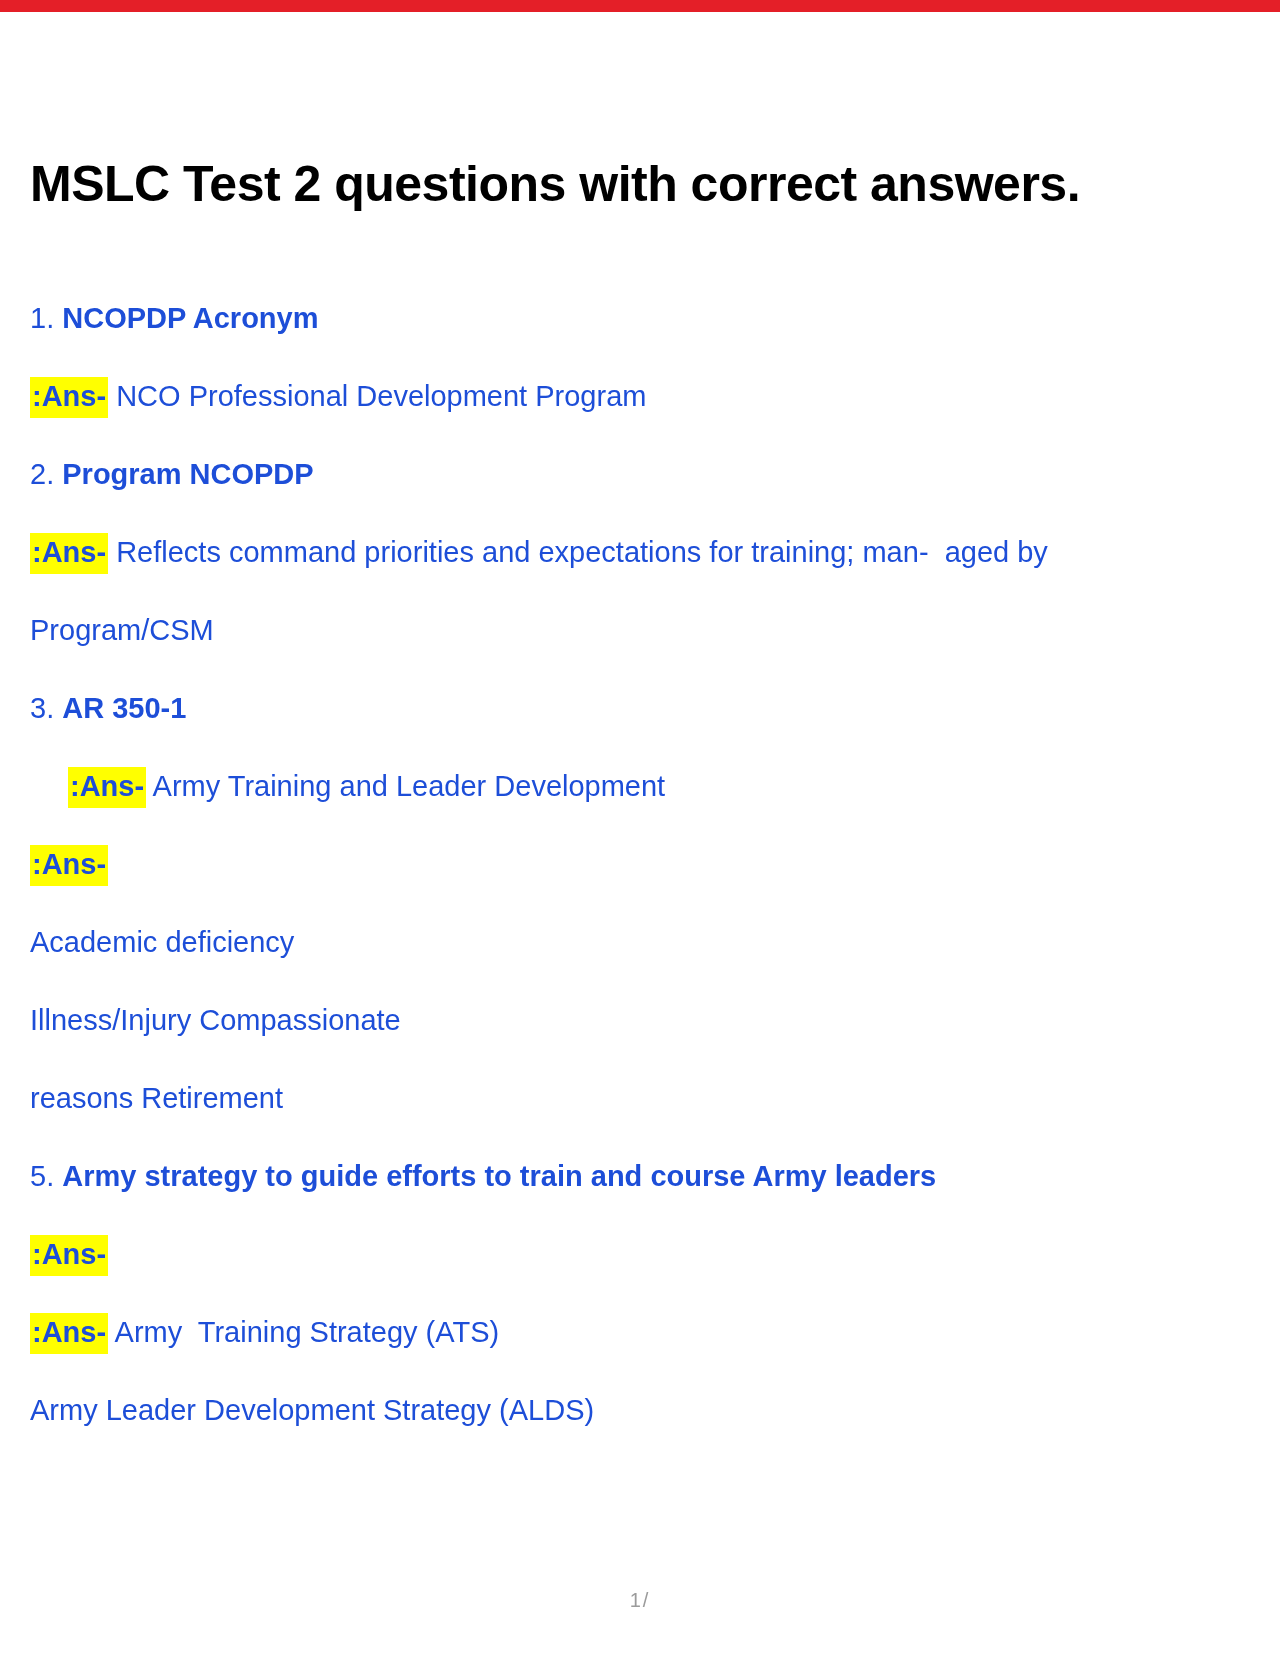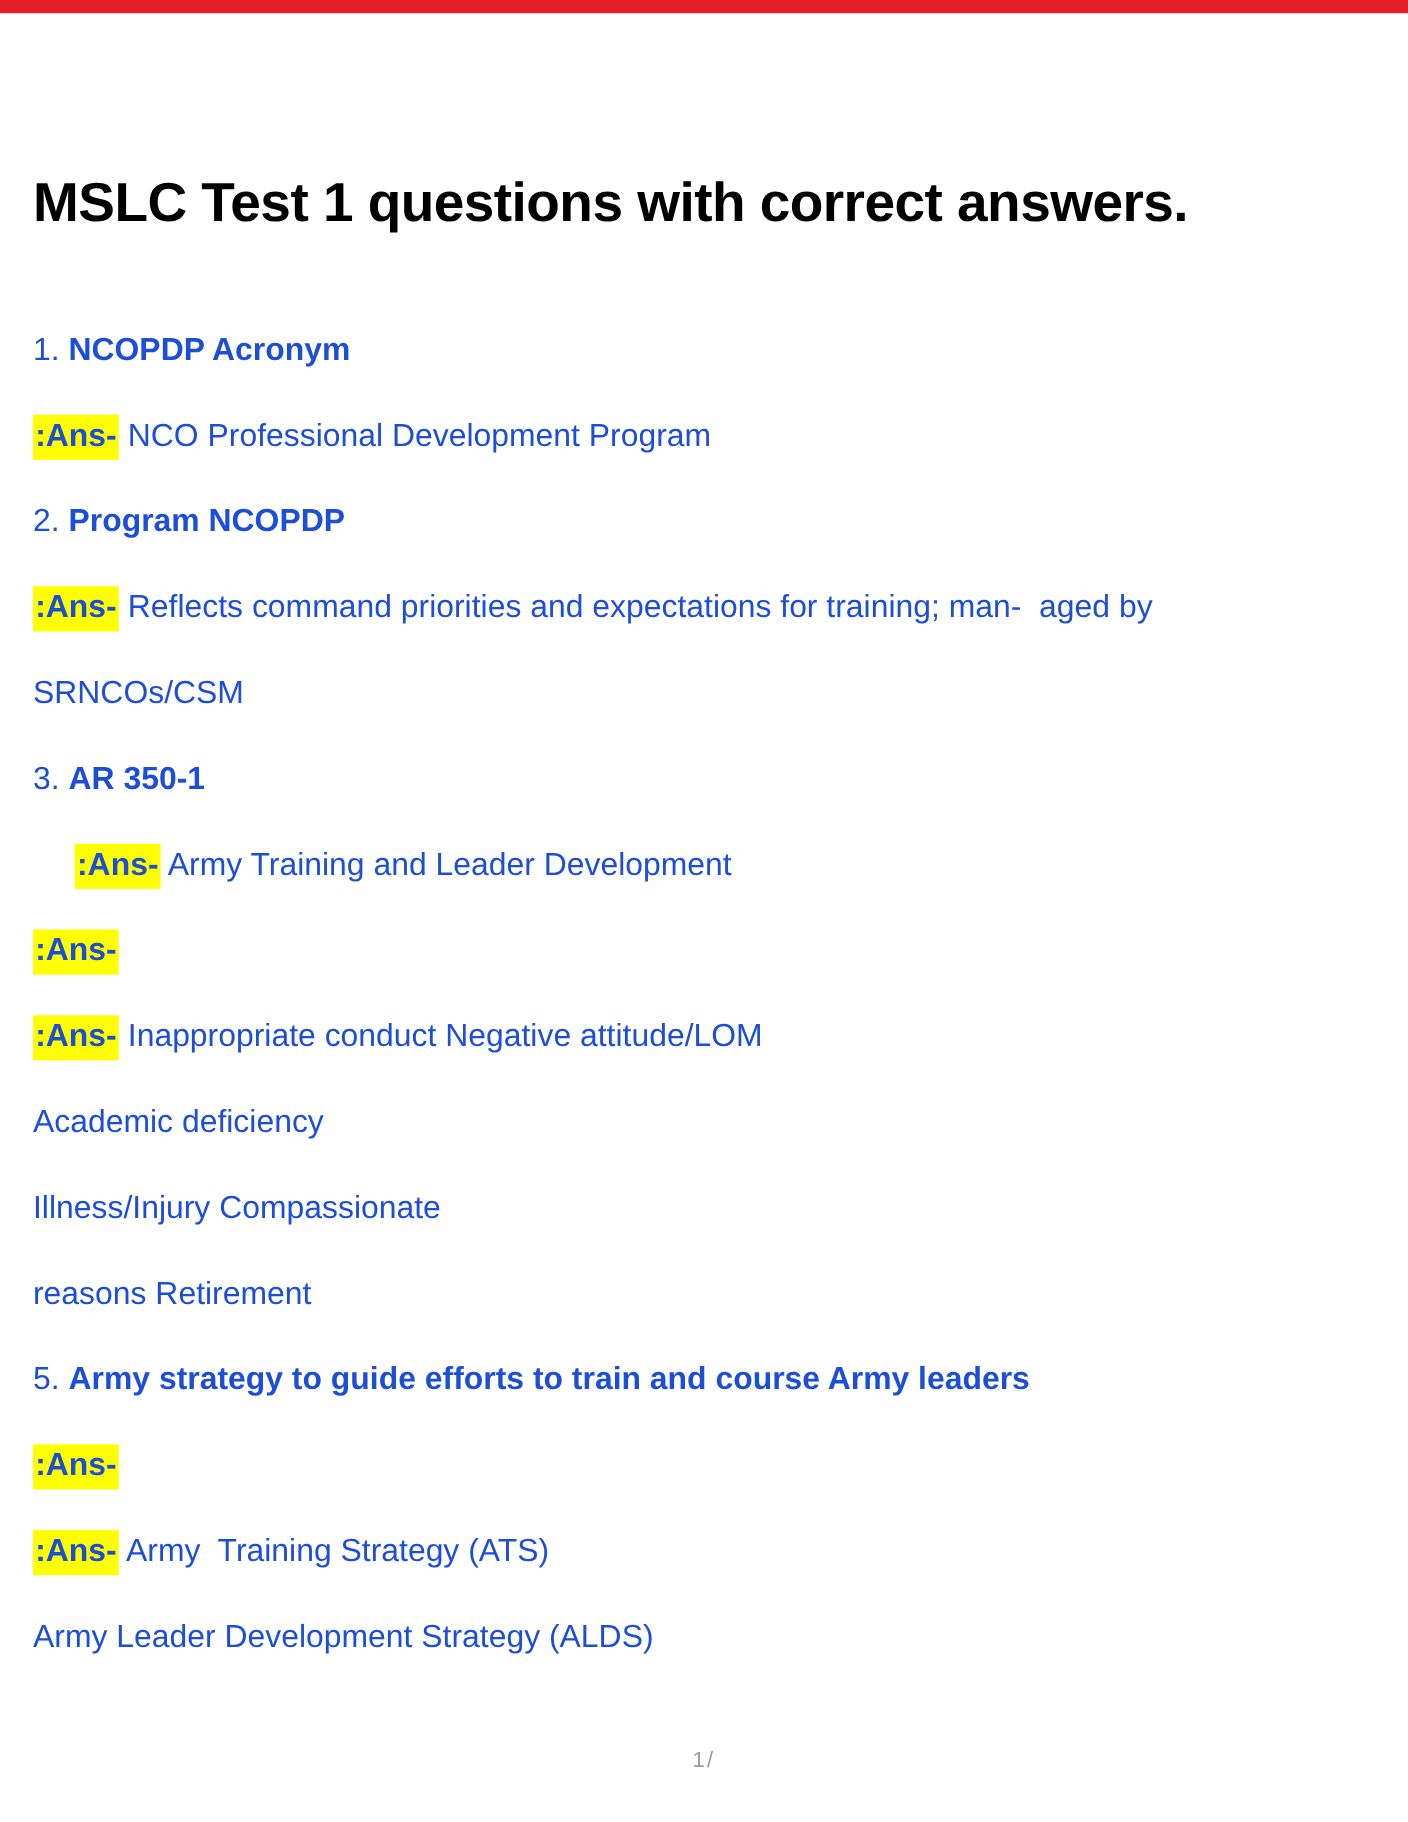--- a/index.html
+++ b/index.html
@@ -68,32 +68,31 @@
     font-size: 20px;
     letter-spacing: 2px;
     color: var(--pagenum, #9b9b9b);
   }
 </style>
 </head>
 <body>
 
 <div class="top-bar"></div>
 
-<h1 class="title">MSLC Test 1 questions with correct answers.</h1>
+<h1 class="title">MSLC Test 2 questions with correct answers.</h1>
 
 <div class="lines">
     <div class="doc-line"><span class="seg-num">1. </span><span class="seg-bold">NCOPDP Acronym</span></div>
     <div class="doc-line"><span class="seg-hl">:Ans-</span><span class="seg-reg"> NCO Professional Development Program</span></div>
     <div class="doc-line"><span class="seg-num">2. </span><span class="seg-bold">Program NCOPDP</span></div>
     <div class="doc-line"><span class="seg-hl">:Ans-</span><span class="seg-reg"> Reflects command priorities and expectations for training; man-  aged by</span></div>
-    <div class="doc-line"><span class="seg-reg">SRNCOs/CSM</span></div>
+    <div class="doc-line"><span class="seg-reg">Program/CSM</span></div>
     <div class="doc-line"><span class="seg-num">3. </span><span class="seg-bold">AR 350-1</span></div>
     <div class="doc-line indent"><span class="seg-hl">:Ans-</span><span class="seg-reg"> Army Training and Leader Development</span></div>
     <div class="doc-line"><span class="seg-hl">:Ans-</span></div>
-    <div class="doc-line"><span class="seg-hl">:Ans-</span><span class="seg-reg"> Inappropriate conduct Negative attitude/LOM</span></div>
     <div class="doc-line"><span class="seg-reg">Academic deficiency</span></div>
     <div class="doc-line"><span class="seg-reg">Illness/Injury Compassionate</span></div>
     <div class="doc-line"><span class="seg-reg">reasons Retirement</span></div>
     <div class="doc-line"><span class="seg-num">5. </span><span class="seg-bold">Army strategy to guide efforts to train and course Army leaders</span></div>
     <div class="doc-line"><span class="seg-hl">:Ans-</span></div>
     <div class="doc-line"><span class="seg-hl">:Ans-</span><span class="seg-reg"> Army  Training Strategy (ATS)</span></div>
     <div class="doc-line"><span class="seg-reg">Army Leader Development Strategy (ALDS)</span></div>
   </div>
 
 <div class="page-num">1/</div>

